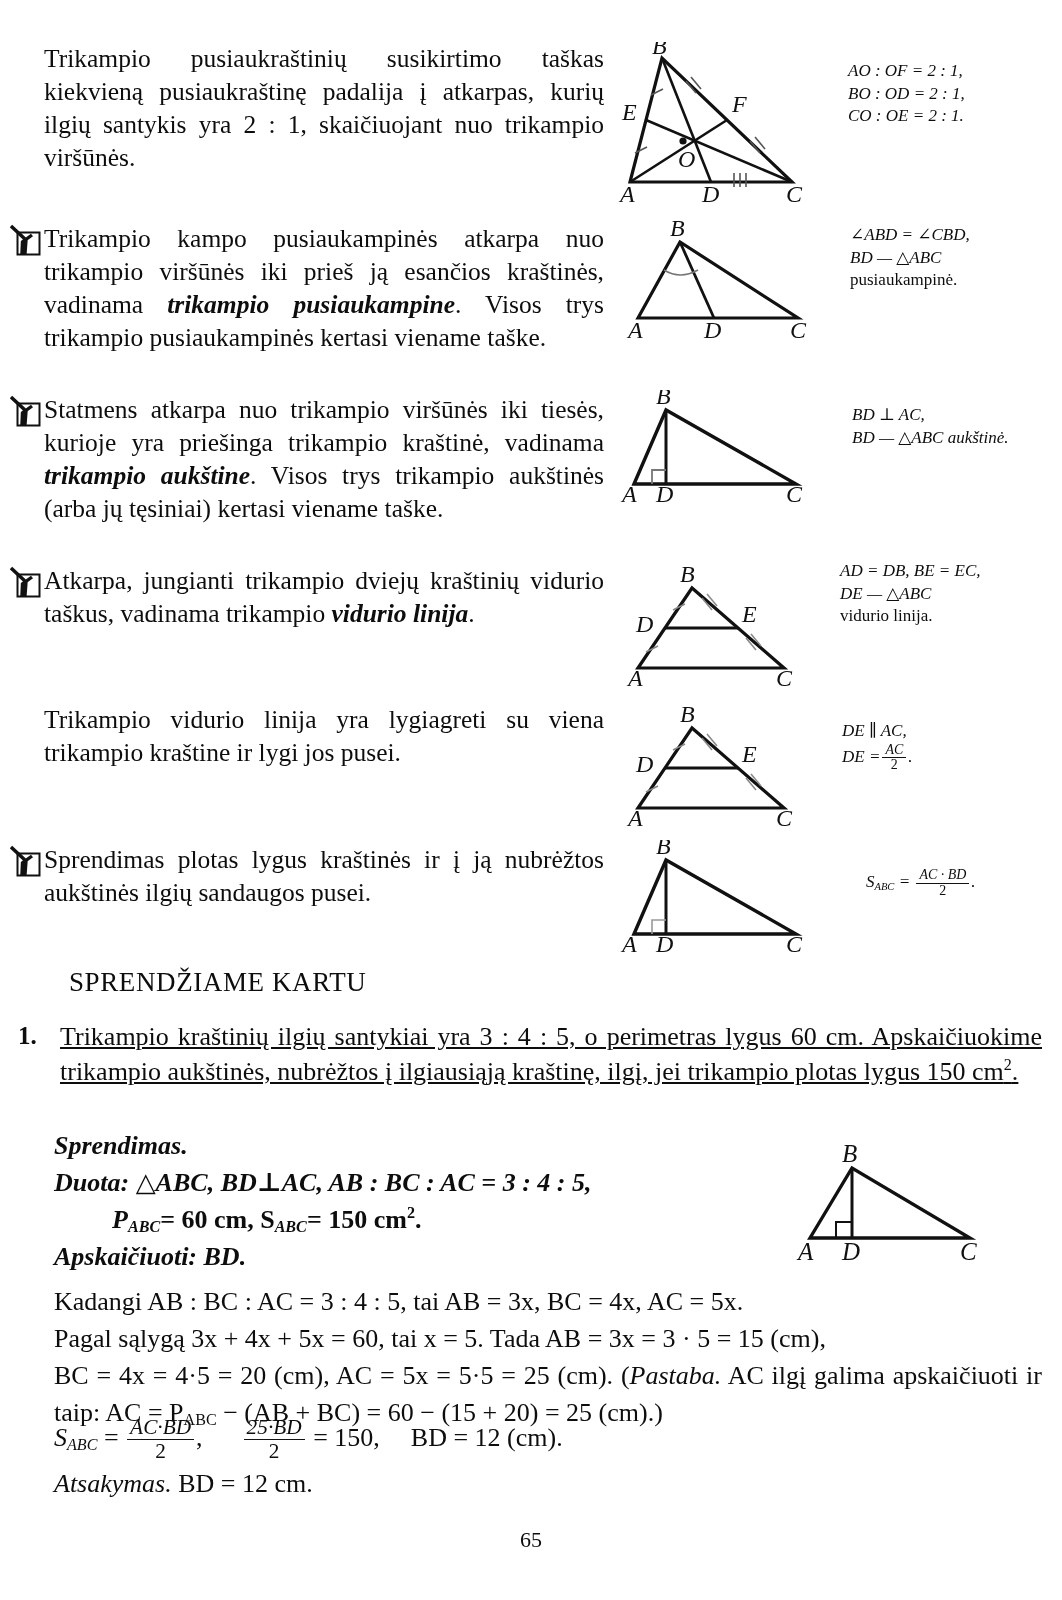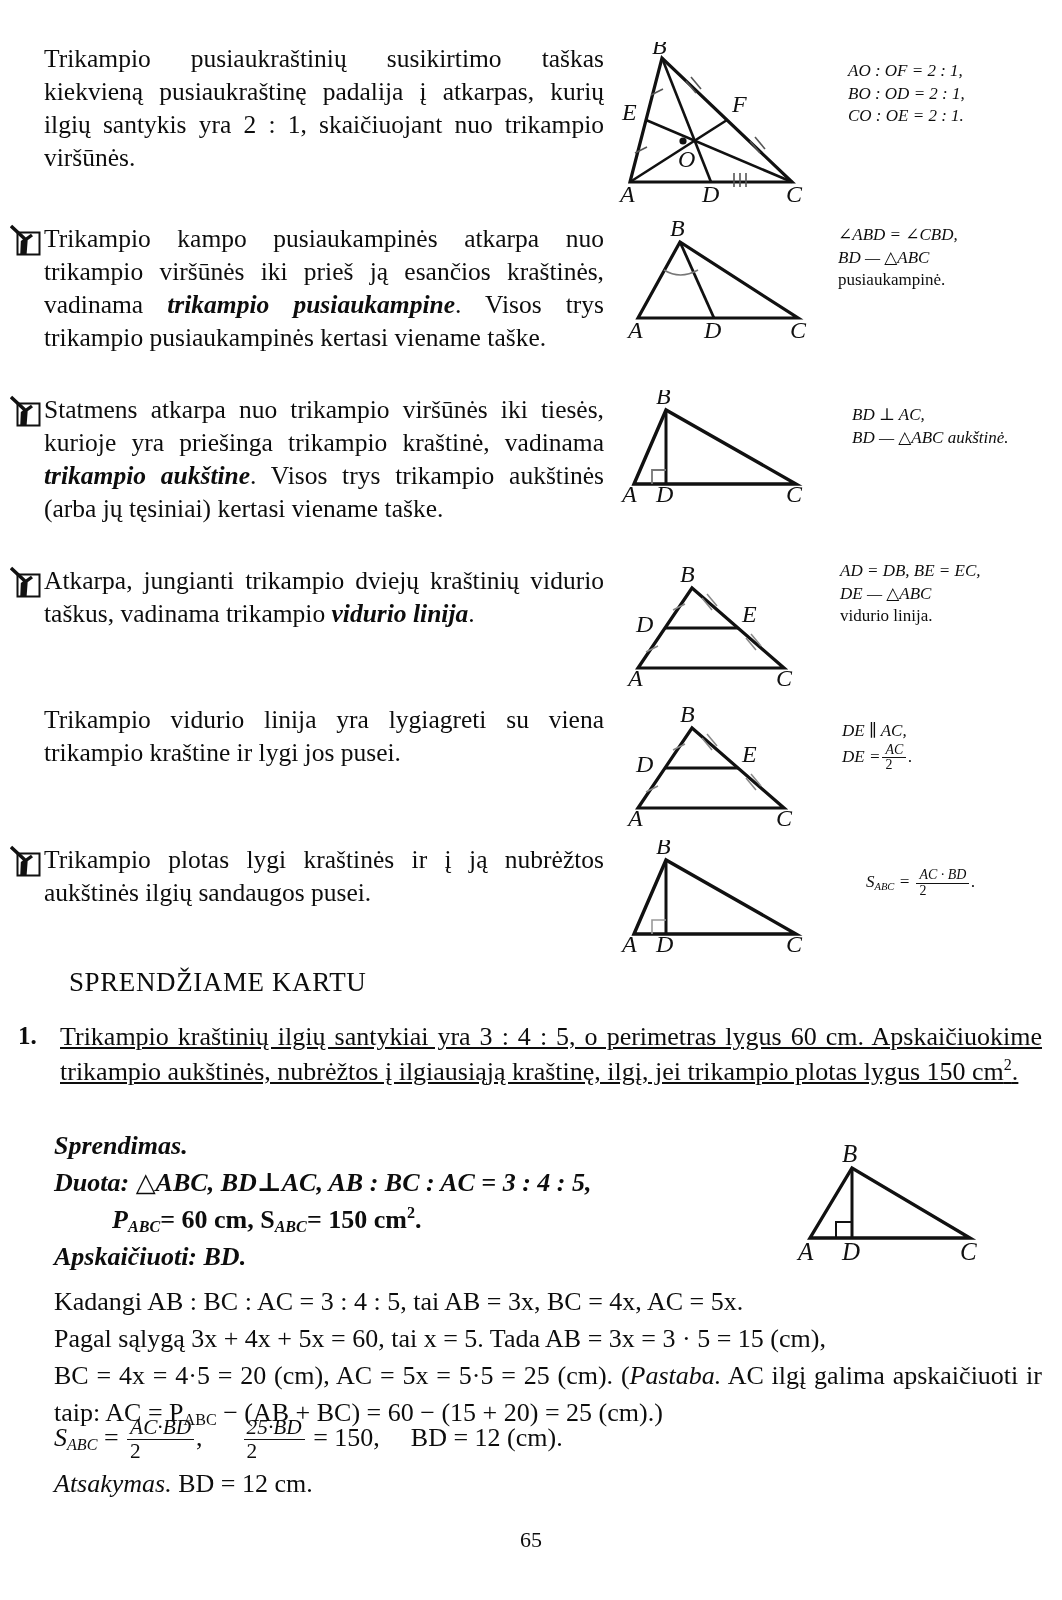--- a/index.html
+++ b/index.html
@@ -33,21 +33,21 @@
     font-style: italic;
   }
   .up { font-style: normal; }
   sup { font-size: 0.62em; vertical-align: super; line-height: 0; }
   sub { font-size: 0.62em; vertical-align: -0.25em; line-height: 0; }
 
   
   .frac {
     display: inline-block;
     vertical-align: -0.55em;
-    text-align: left;
+    text-align: center;
     font-size: 0.82em;
     line-height: 1.05;
     margin: 0 2px;
   }
   .frac .num { display: block; padding: 0 3px; border-bottom: 1.4px solid #111; }
   .frac .den { display: block; padding: 0 3px; }
 
   
   .rule-block {
     position: absolute;
@@ -217,21 +217,21 @@
       <svg width="190" height="120" viewBox="0 0 190 120">
         <polygon points="16,100 58,24 176,100" fill="none" stroke="#111" stroke-width="3.2"></polygon>
         <line x1="58" y1="24" x2="92" y2="100" stroke="#111" stroke-width="2.8"></line>
         <path d="M42 52 Q58 62 76 52" fill="none" stroke="#777" stroke-width="1.6"></path>
         <text x="48" y="18" font-family="Liberation Serif, serif" font-style="italic" font-size="24" fill="#111">B</text>
         <text x="6" y="120" font-family="Liberation Serif, serif" font-style="italic" font-size="24" fill="#111">A</text>
         <text x="82" y="120" font-family="Liberation Serif, serif" font-style="italic" font-size="24" fill="#111">D</text>
         <text x="168" y="120" font-family="Liberation Serif, serif" font-style="italic" font-size="24" fill="#111">C</text>
       </svg>
     </div>
-    <div class="fig-note" style="margin-left:26px; margin-top:6px;">
+    <div class="fig-note" style="margin-left:38px; margin-top:6px;">
       <div>∠ABD = ∠CBD,</div>
       <div>BD — △ABC</div>
       <div class="up" style="font-style:normal;">pusiaukampinė.</div>
     </div>
   </div>
 
   <div class="rule-block marked" style="top:393px;">
     <span class="marker">
       <svg width="34" height="34" viewBox="0 0 34 34">
         <rect x="7.5" y="8.5" width="22" height="22" fill="none" stroke="#111" stroke-width="2"></rect>
@@ -326,21 +326,21 @@
     </div>
   </div>
 
   <div class="rule-block marked" style="top:843px;">
     <span class="marker">
       <svg width="34" height="34" viewBox="0 0 34 34">
         <rect x="7.5" y="8.5" width="22" height="22" fill="none" stroke="#111" stroke-width="2"></rect>
         <path d="M1 2 L16 16 L15 29 L12 29 L12.5 18 L22 11" fill="none" stroke="#111" stroke-width="3.4" stroke-linejoin="miter"></path>
       </svg>
     </span>
-    <div class="body just">Trikampio plotas lygi kraštinės ir į ją nubrėžtos aukštinės ilgių sandaugos pusei.</div>
+    <div class="body just">Sprendimas plotas lygus kraštinės ir į ją nubrėžtos aukštinės ilgių sandaugos pusei.</div>
   </div>
 
   <div class="fig-row" style="top:840px; left:620px;">
     <div class="fig">
       <svg width="190" height="112" viewBox="0 0 190 112">
         <polygon points="14,94 46,20 176,94" fill="none" stroke="#111" stroke-width="3.4"></polygon>
         <line x1="46" y1="20" x2="46" y2="94" stroke="#111" stroke-width="3"></line>
         <polyline points="32,94 32,80 46,80" fill="none" stroke="#999" stroke-width="1.6"></polyline>
         <text x="36" y="14" font-family="Liberation Serif, serif" font-style="italic" font-size="24" fill="#111">B</text>
         <text x="2" y="112" font-family="Liberation Serif, serif" font-style="italic" font-size="24" fill="#111">A</text>

